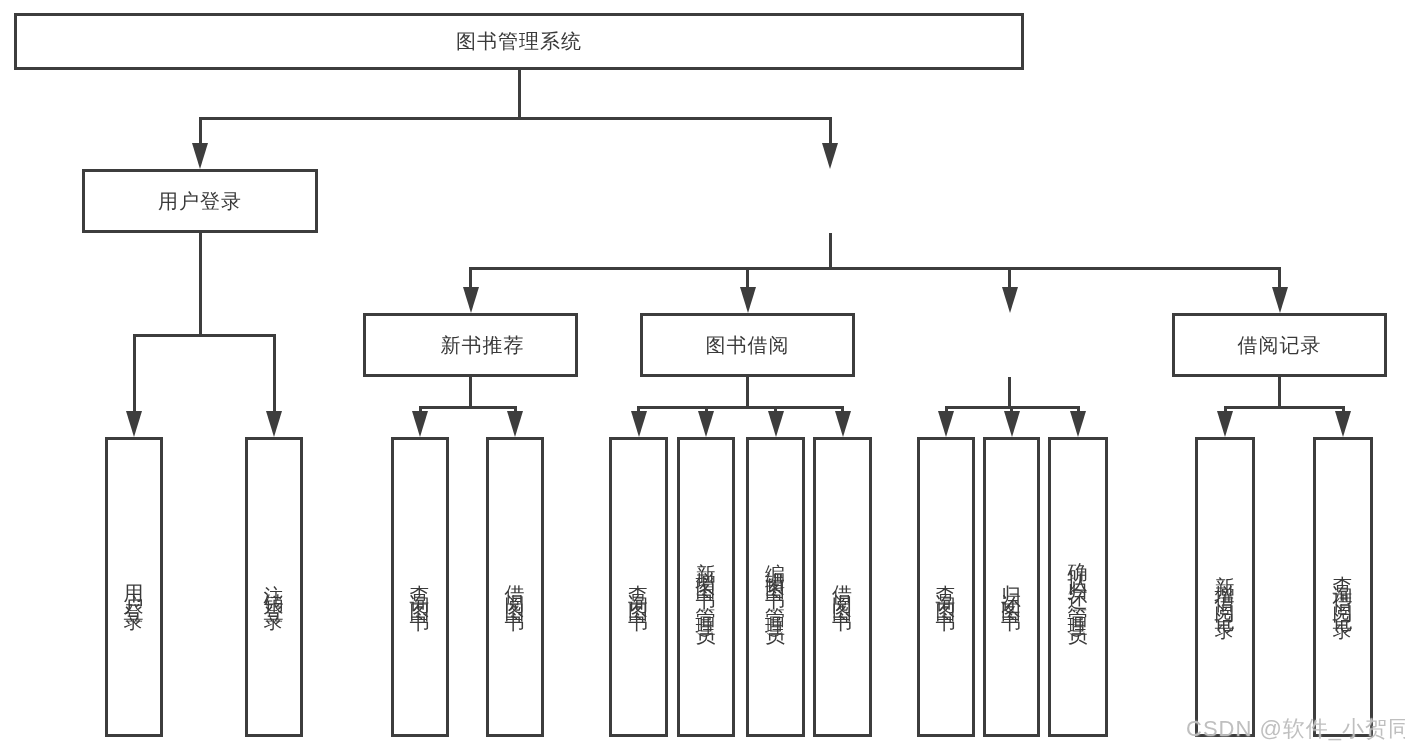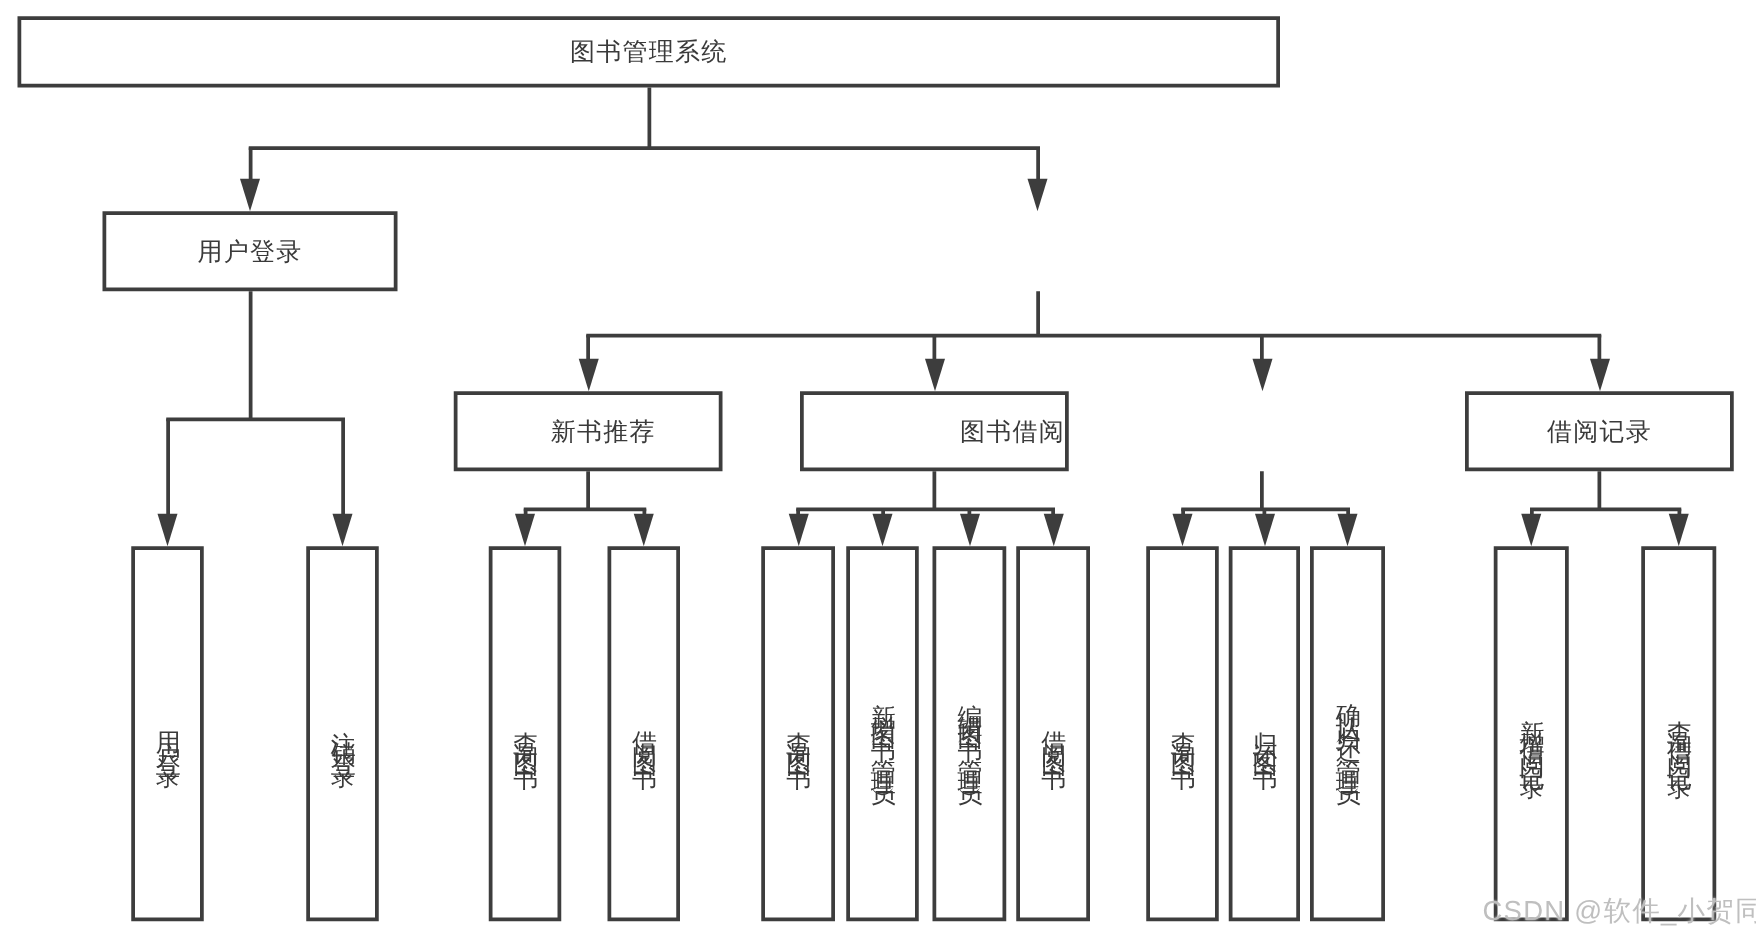--- a/index.html
+++ b/index.html
@@ -96,21 +96,21 @@
   <div class="vline" style="left:746px; top:268px; height:22px;"></div>
   <div class="arrow" style="left:739.5px; top:287px;"></div>
   <div class="vline" style="left:1008px; top:268px; height:22px;"></div>
   <div class="arrow" style="left:1001.5px; top:287px;"></div>
   <div class="vline" style="left:1278px; top:268px; height:22px;"></div>
   <div class="arrow" style="left:1271.5px; top:287px;"></div>
 
   <div class="box" style="left:363px; top:313px; width:215px; height:64px;padding-left:24px;">
     <span>新书推荐</span>
   </div>
-  <div class="box" style="left:640px; top:313px; width:215px; height:64px;justify-content:flex-end;">
+  <div class="box" style="left:640px; top:313px; width:215px; height:64px;">
     <span>图书借阅</span>
   </div>
   <div class="box" style="left:1172px; top:313px; width:215px; height:64px;text-align:center;">
     <span>借阅记录</span>
   </div>
 
   <div class="vline" style="left:469px; top:377px; height:30px;"></div>
   <div class="hline" style="left:418.5px; top:405.5px; width:98px;"></div>
   <div class="vline" style="left:418.5px; top:407px; height:14px;"></div>
   <div class="arrow" style="left:412px; top:411px;"></div>

